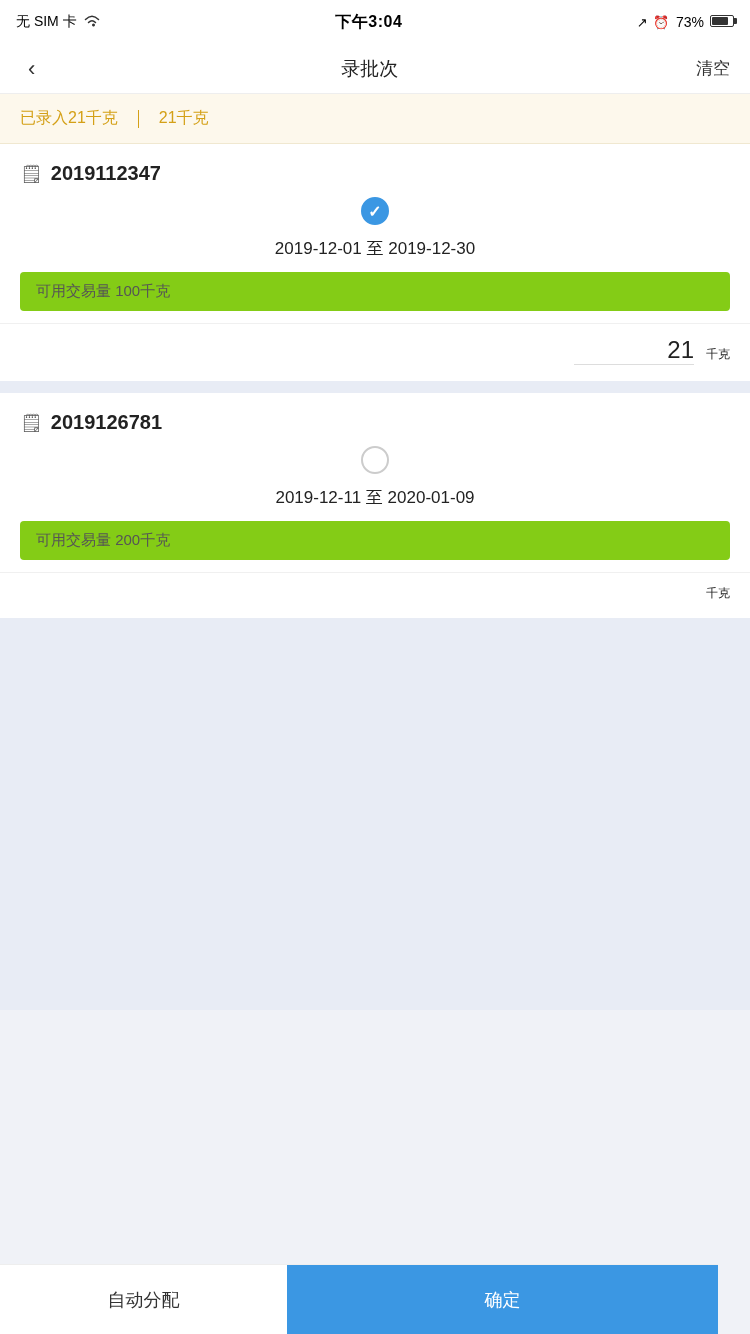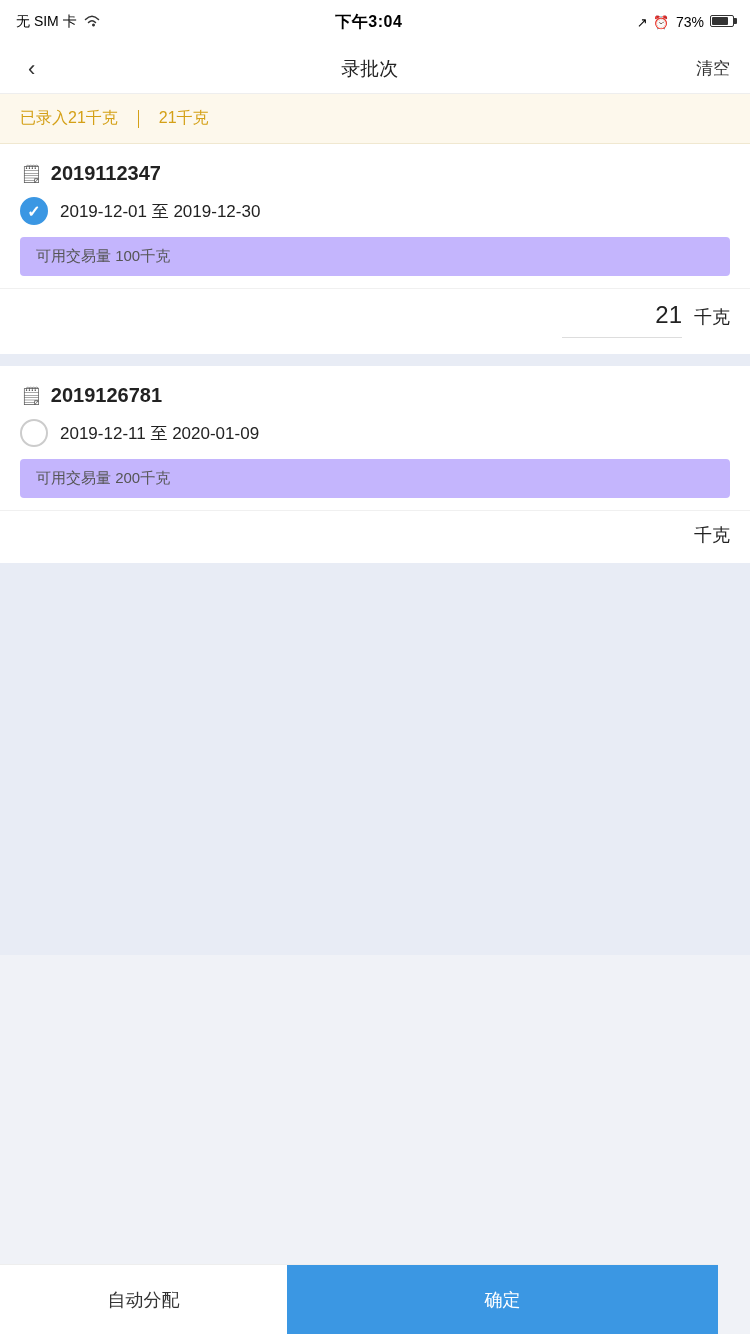--- a/index.html
+++ b/index.html
@@ -141,20 +141,21 @@
       font-size: 20px;
       font-weight: 600;
       color: #222;
     }
 
     .batch-date-row {
       padding: 6px 20px 8px 20px;
       display: flex;
       align-items: center;
       gap: 12px;
+      flex-direction: column;
     }
     .batch-checkbox {
       width: 28px;
       height: 28px;
       border-radius: 50%;
       border: 2px solid #ccc;
       display: flex;
       align-items: center;
       justify-content: center;
       flex-shrink: 0;
@@ -170,21 +171,21 @@
       font-size: 16px;
       font-weight: 700;
     }
     .batch-date {
       font-size: 17px;
       color: #222;
     }
 
     .batch-avail {
       margin: 4px 20px 12px 20px;
-      background: #c4b5fd;
+      background: #84cc16;
       border-radius: 4px;
       padding: 10px 16px;
       font-size: 15px;
       color: #555;
     }
 
     
     .quantity-row {
       padding: 12px 20px 16px 20px;
       display: flex;
@@ -201,26 +202,26 @@
       outline: none;
       text-align: right;
       width: 120px;
       background: transparent;
     }
     .quantity-input::placeholder {
       color: #ccc;
       font-size: 16px;
     }
     .quantity-unit {
-      font-size: 18px;
+      font-size: 12px;
       color: #222;
     }
     .quantity-underline {
       border-bottom: 1.5px solid #ddd;
-      padding-bottom: 8px;
+      padding-bottom: 0;
       display: flex;
       align-items: baseline;
       justify-content: flex-end;
       gap: 8px;
     }
 
     
     .empty-area {
       background: #e8ecf5;
       flex: 1;

